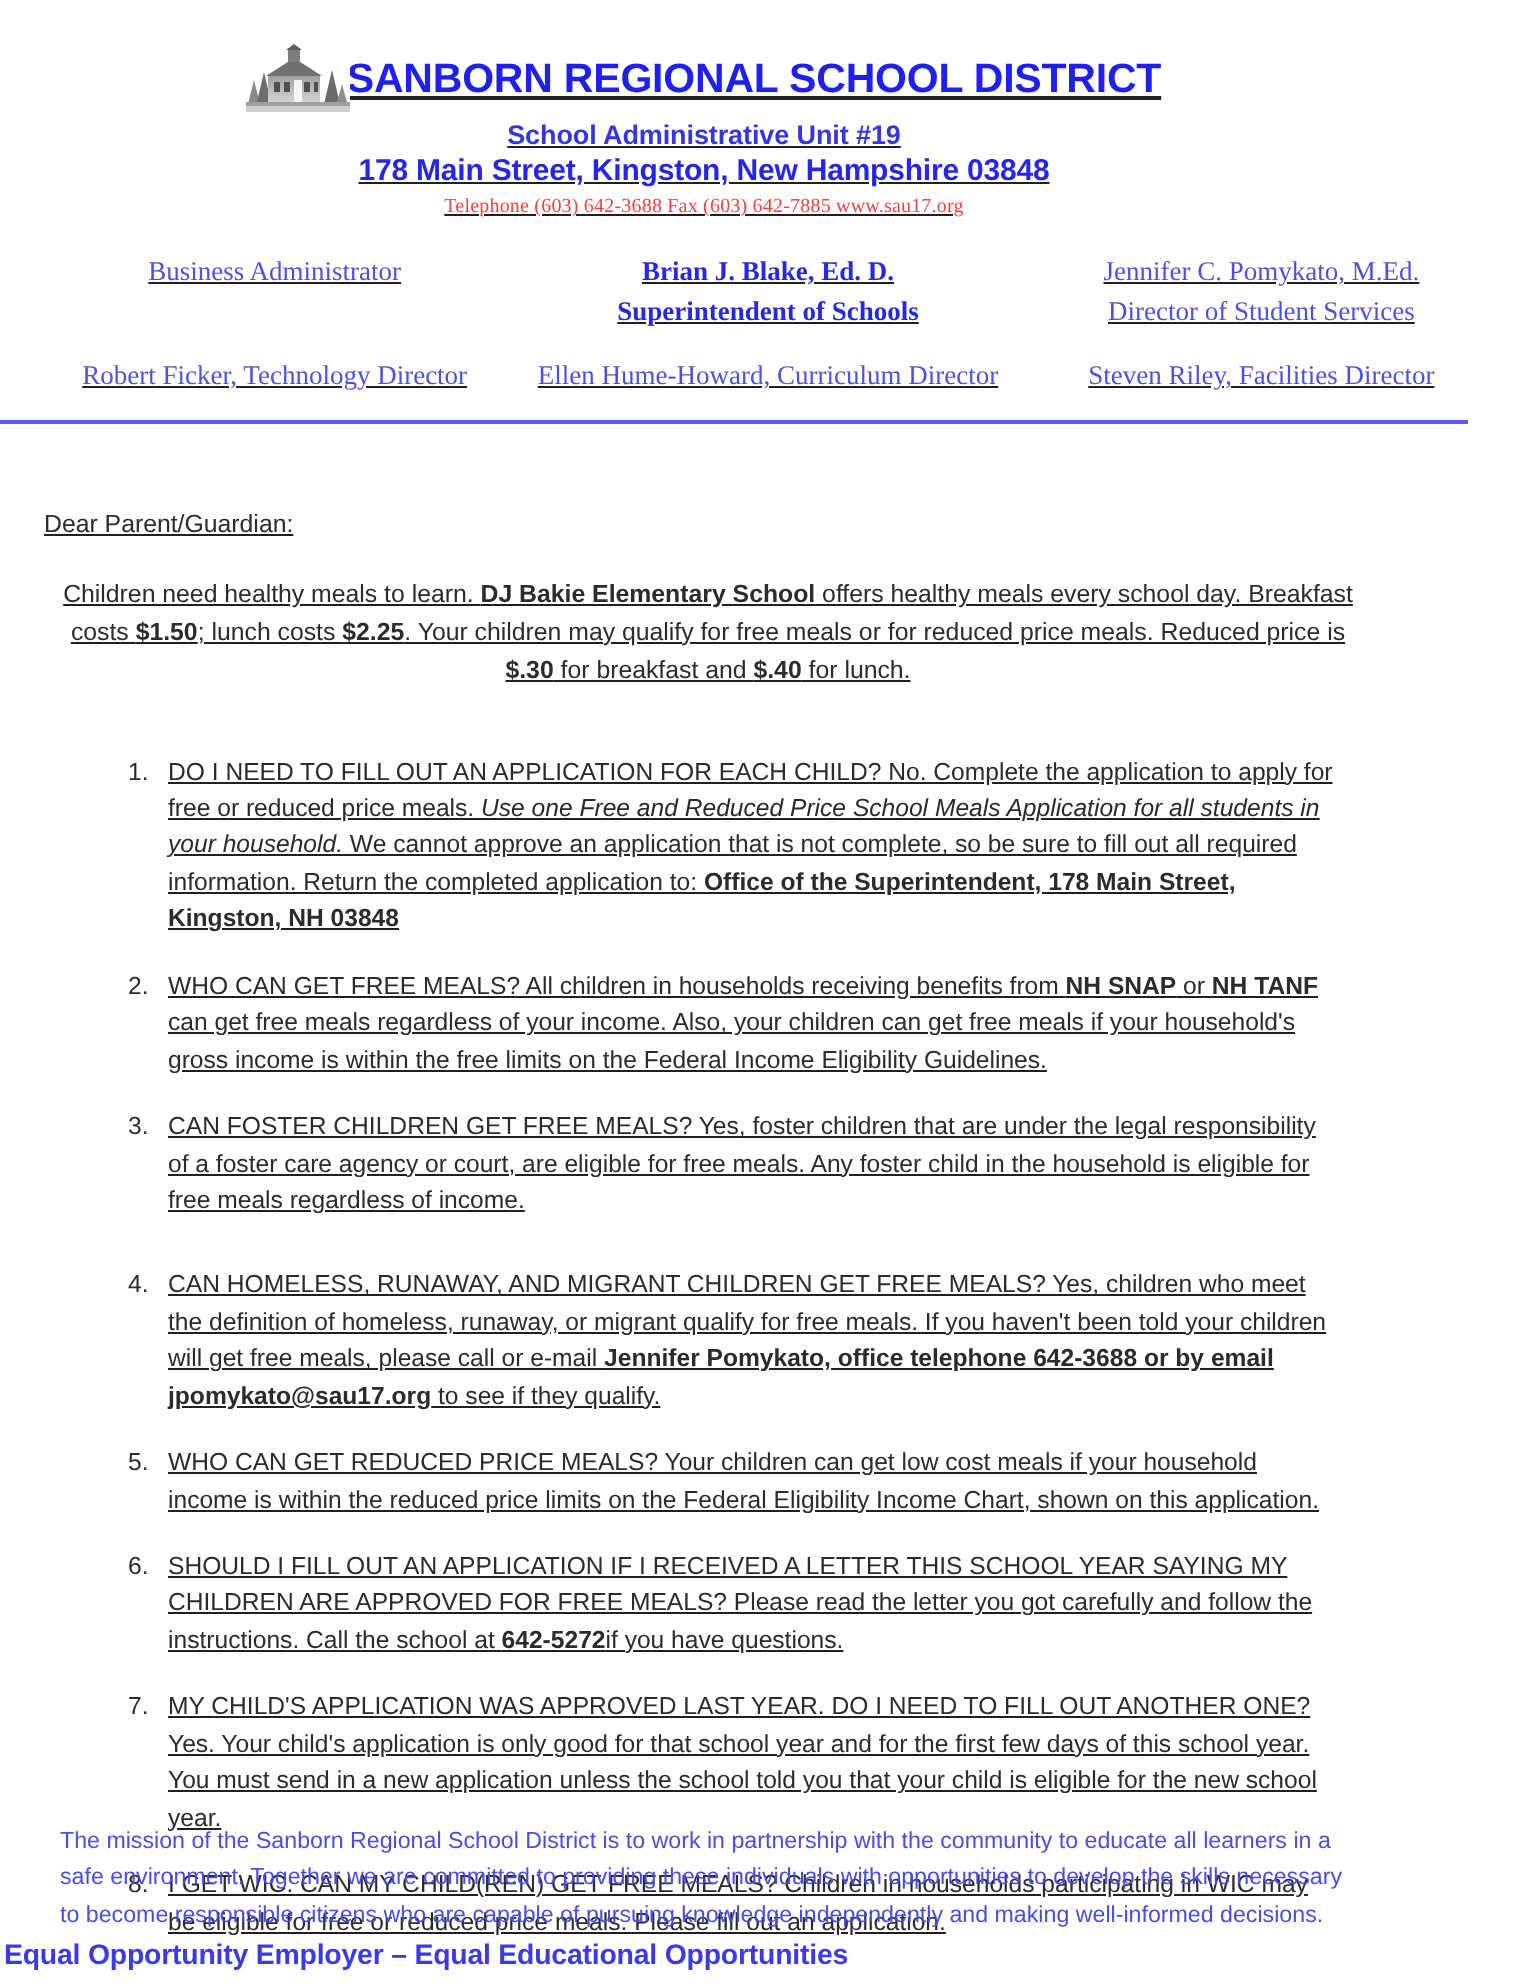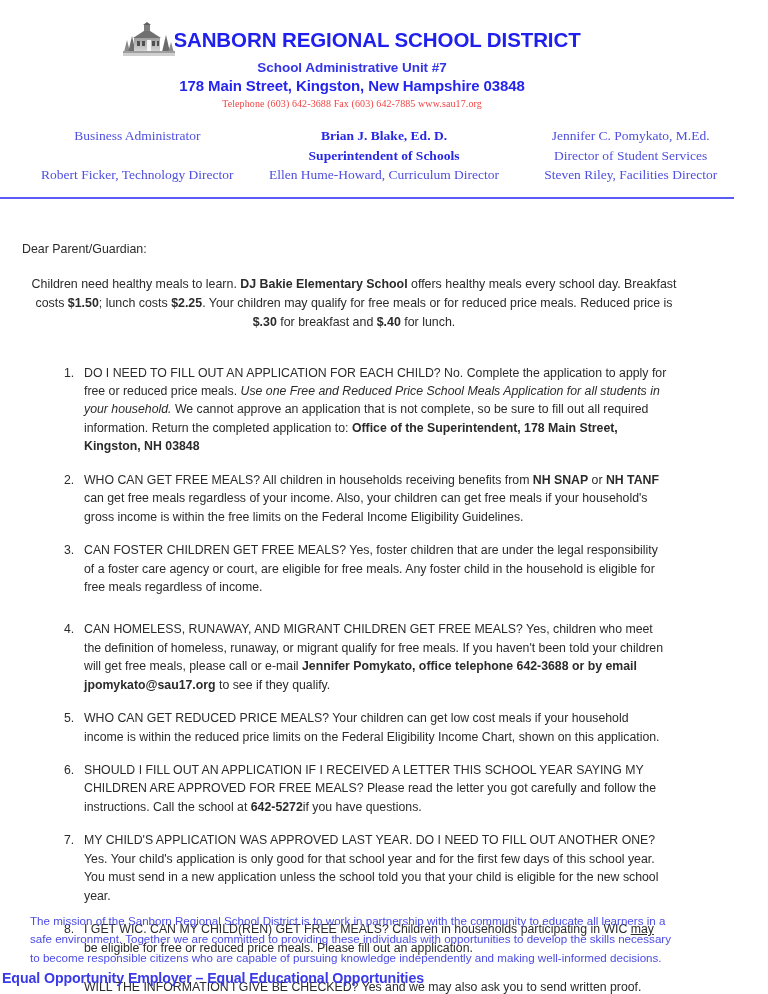--- a/index.html
+++ b/index.html
@@ -14,20 +14,21 @@
     color: #231f20;
     position: relative;
     overflow: hidden;
   }
 
   .page {
     width: 704px;
     height: 994px;
     position: relative;
     box-sizing: border-box;
+    text-decoration: underline;
   }
 
   
   .letterhead {
     padding-top: 22px;
     text-align: center;
   }
   .title-row {
     display: flex;
     align-items: center;
@@ -95,20 +96,21 @@
   }
   .staff-cell.left { text-align: center; }
   .staff-name { display: block; }
   .staff-role { display: block; }
   .staff-cell.center .staff-name,
   .staff-cell.center .staff-role {
     font-weight: bold;
     color: #2727e6;
   }
   .staff-row.second {
+    margin-top: 13px;
   }
   .staff-row.second .staff-cell {
     font-size: 13.5px;
   }
   .rule {
     margin: 12px auto 0 auto;
     width: 734px;
     height: 2px;
     background: #5b5bf5;
   }
@@ -234,21 +236,21 @@
 
           <path d="M39 30 L43 13 L47 30 Z" fill="#6b6b6b"></path>
           <path d="M45 31 L48 20 L51 31 Z" fill="#8d8d8d"></path>
 
           <rect x="0" y="29" width="52" height="4" fill="#9f9f9f"></rect>
           <rect x="0" y="31" width="52" height="3" fill="#cfcfcf"></rect>
         </svg>
       </span>
       <span class="district-title">SANBORN REGIONAL SCHOOL DISTRICT</span>
     </div>
-    <div class="sau-line">School Administrative Unit #7</div>
+    <div class="sau-line">School Administrative Unit #19</div>
     <div class="address-line">178 Main Street, Kingston, New Hampshire  03848</div>
     <div class="phone-line">Telephone (603) 642-3688   Fax (603) 642-7885   www.sau17.org</div>
   </div>
 
   <div class="staff">
     <div class="staff-row">
       <div class="staff-cell left">
         <span class="staff-role">Business Administrator</span>
       </div>
       <div class="staff-cell center">

